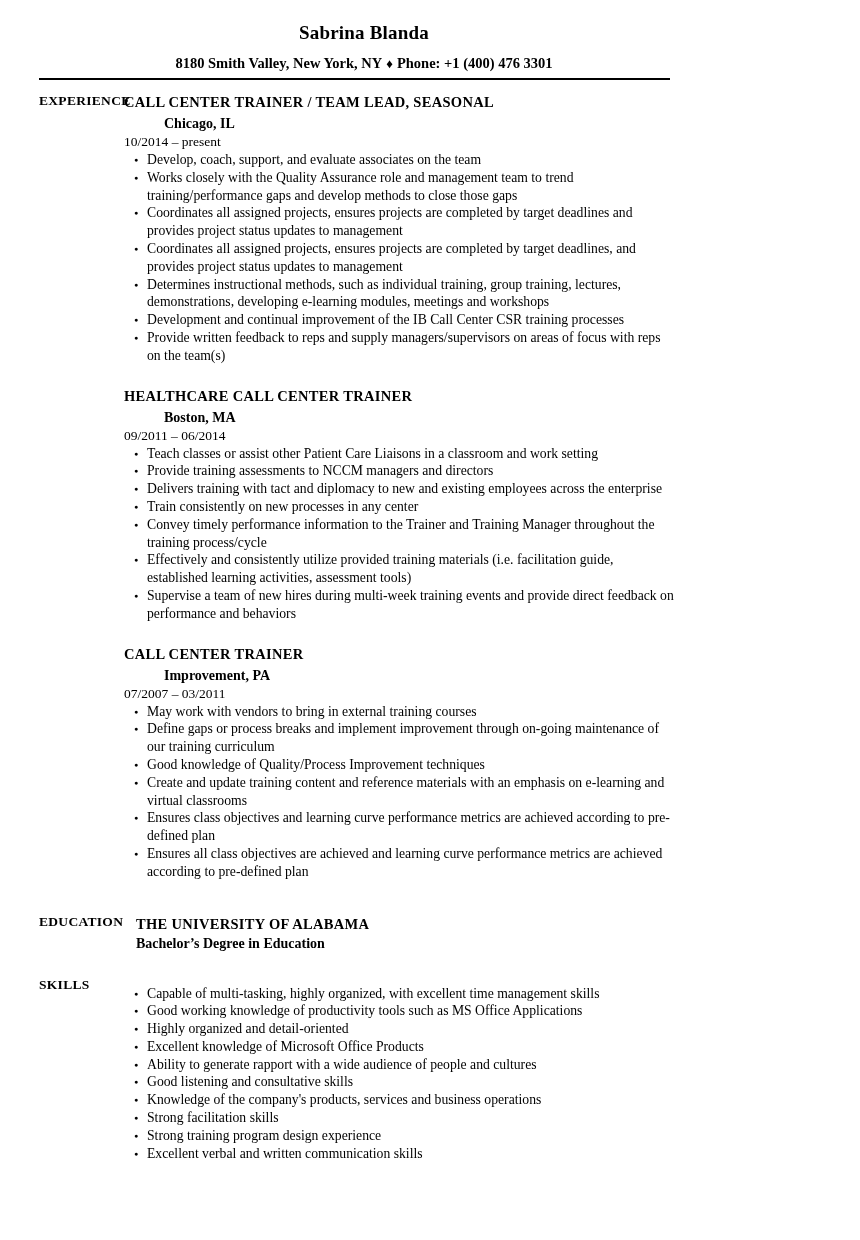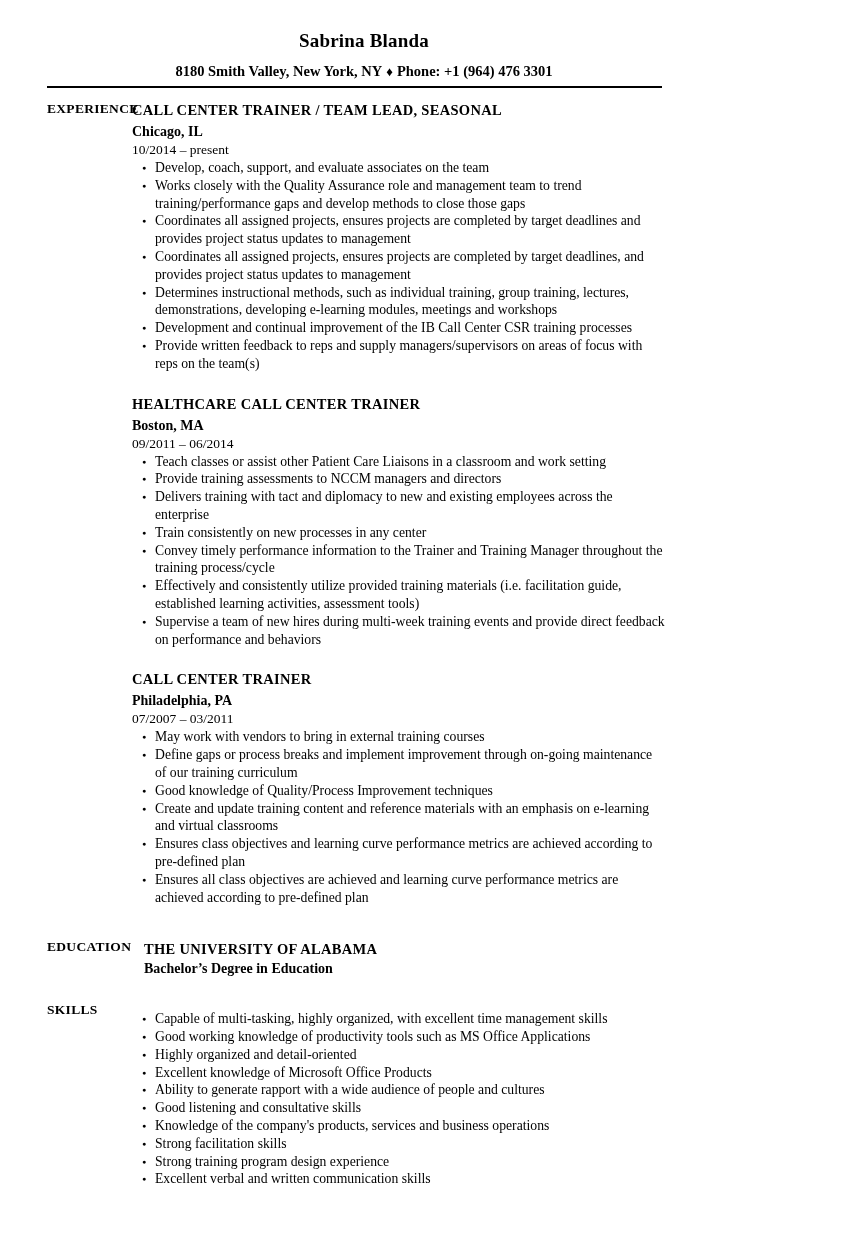--- a/index.html
+++ b/index.html
@@ -12,21 +12,21 @@
     height: 1240px;
     font-family: "Liberation Serif", "DejaVu Serif", serif;
     color: #000000;
     position: relative;
     overflow: hidden;
   }
   .page {
     width: 728px;
     height: 1240px;
     position: relative;
-    padding: 12px;
+    padding: 4px;
     box-sizing: border-box;
   }
 
   
   .header {
     padding-top: 18px;
   }
   .name {
     text-align: center;
     font-size: 19px;
@@ -80,20 +80,21 @@
     font-size: 14.5px;
     font-weight: bold;
     letter-spacing: 0.3px;
     line-height: 19px;
   }
   .job-location {
     font-size: 14px;
     font-weight: bold;
     line-height: 18px;
     margin-top: 3px;
+    margin-left: 40px;
   }
   .job-dates {
     font-size: 13.5px;
     line-height: 17px;
   }
 
   ul.bullets {
     list-style: none;
     margin: 1px 0 0 0;
     padding: 0;
@@ -135,21 +136,21 @@
   #skills-section .section-body ul.bullets { margin-top: 8px; }
 </style>
 </head>
 <body>
 
 <div class="page">
 
   <div class="header">
     <div class="name">Sabrina Blanda</div>
     <div class="contact">
-      <span>8180 Smith Valley, New York, NY</span><span class="sep">♦</span><span>Phone: +1 (964) 476 3301</span>
+      <span>8180 Smith Valley, New York, NY</span><span class="sep">♦</span><span>Phone: +1 (400) 476 3301</span>
     </div>
     <div class="rule"></div>
   </div>
 
   <div class="section" id="experience-section">
     <div class="section-label">EXPERIENCE</div>
     <div class="section-body">
 
       <div class="job">
         <div class="job-title">CALL CENTER TRAINER / TEAM LEAD, SEASONAL</div>
@@ -180,21 +181,21 @@
           <li>Convey timely performance information to the Trainer and Training Manager throughout the training process/cycle</li>
           <li>Effectively and consistently utilize provided training materials (i.e. facilitation guide, established learning activities, assessment tools)</li>
           <li>Supervise a team of new hires during multi-week training events and provide direct feedback on performance and behaviors</li>
         </ul>
       </div>
 
       <div class="job-gap"></div>
 
       <div class="job">
         <div class="job-title">CALL CENTER TRAINER</div>
-        <div class="job-location">Philadelphia, PA</div>
+        <div class="job-location">Improvement, PA</div>
         <div class="job-dates">07/2007 – 03/2011</div>
         <ul class="bullets">
           <li>May work with vendors to bring in external training courses</li>
           <li>Define gaps or process breaks and implement improvement through on-going maintenance of our training curriculum</li>
           <li>Good knowledge of Quality/Process Improvement techniques</li>
           <li>Create and update training content and reference materials with an emphasis on e-learning and virtual classrooms</li>
           <li>Ensures class objectives and learning curve performance metrics are achieved according to pre-defined plan</li>
           <li>Ensures all class objectives are achieved and learning curve performance metrics are achieved according to pre-defined plan</li>
         </ul>
       </div>

